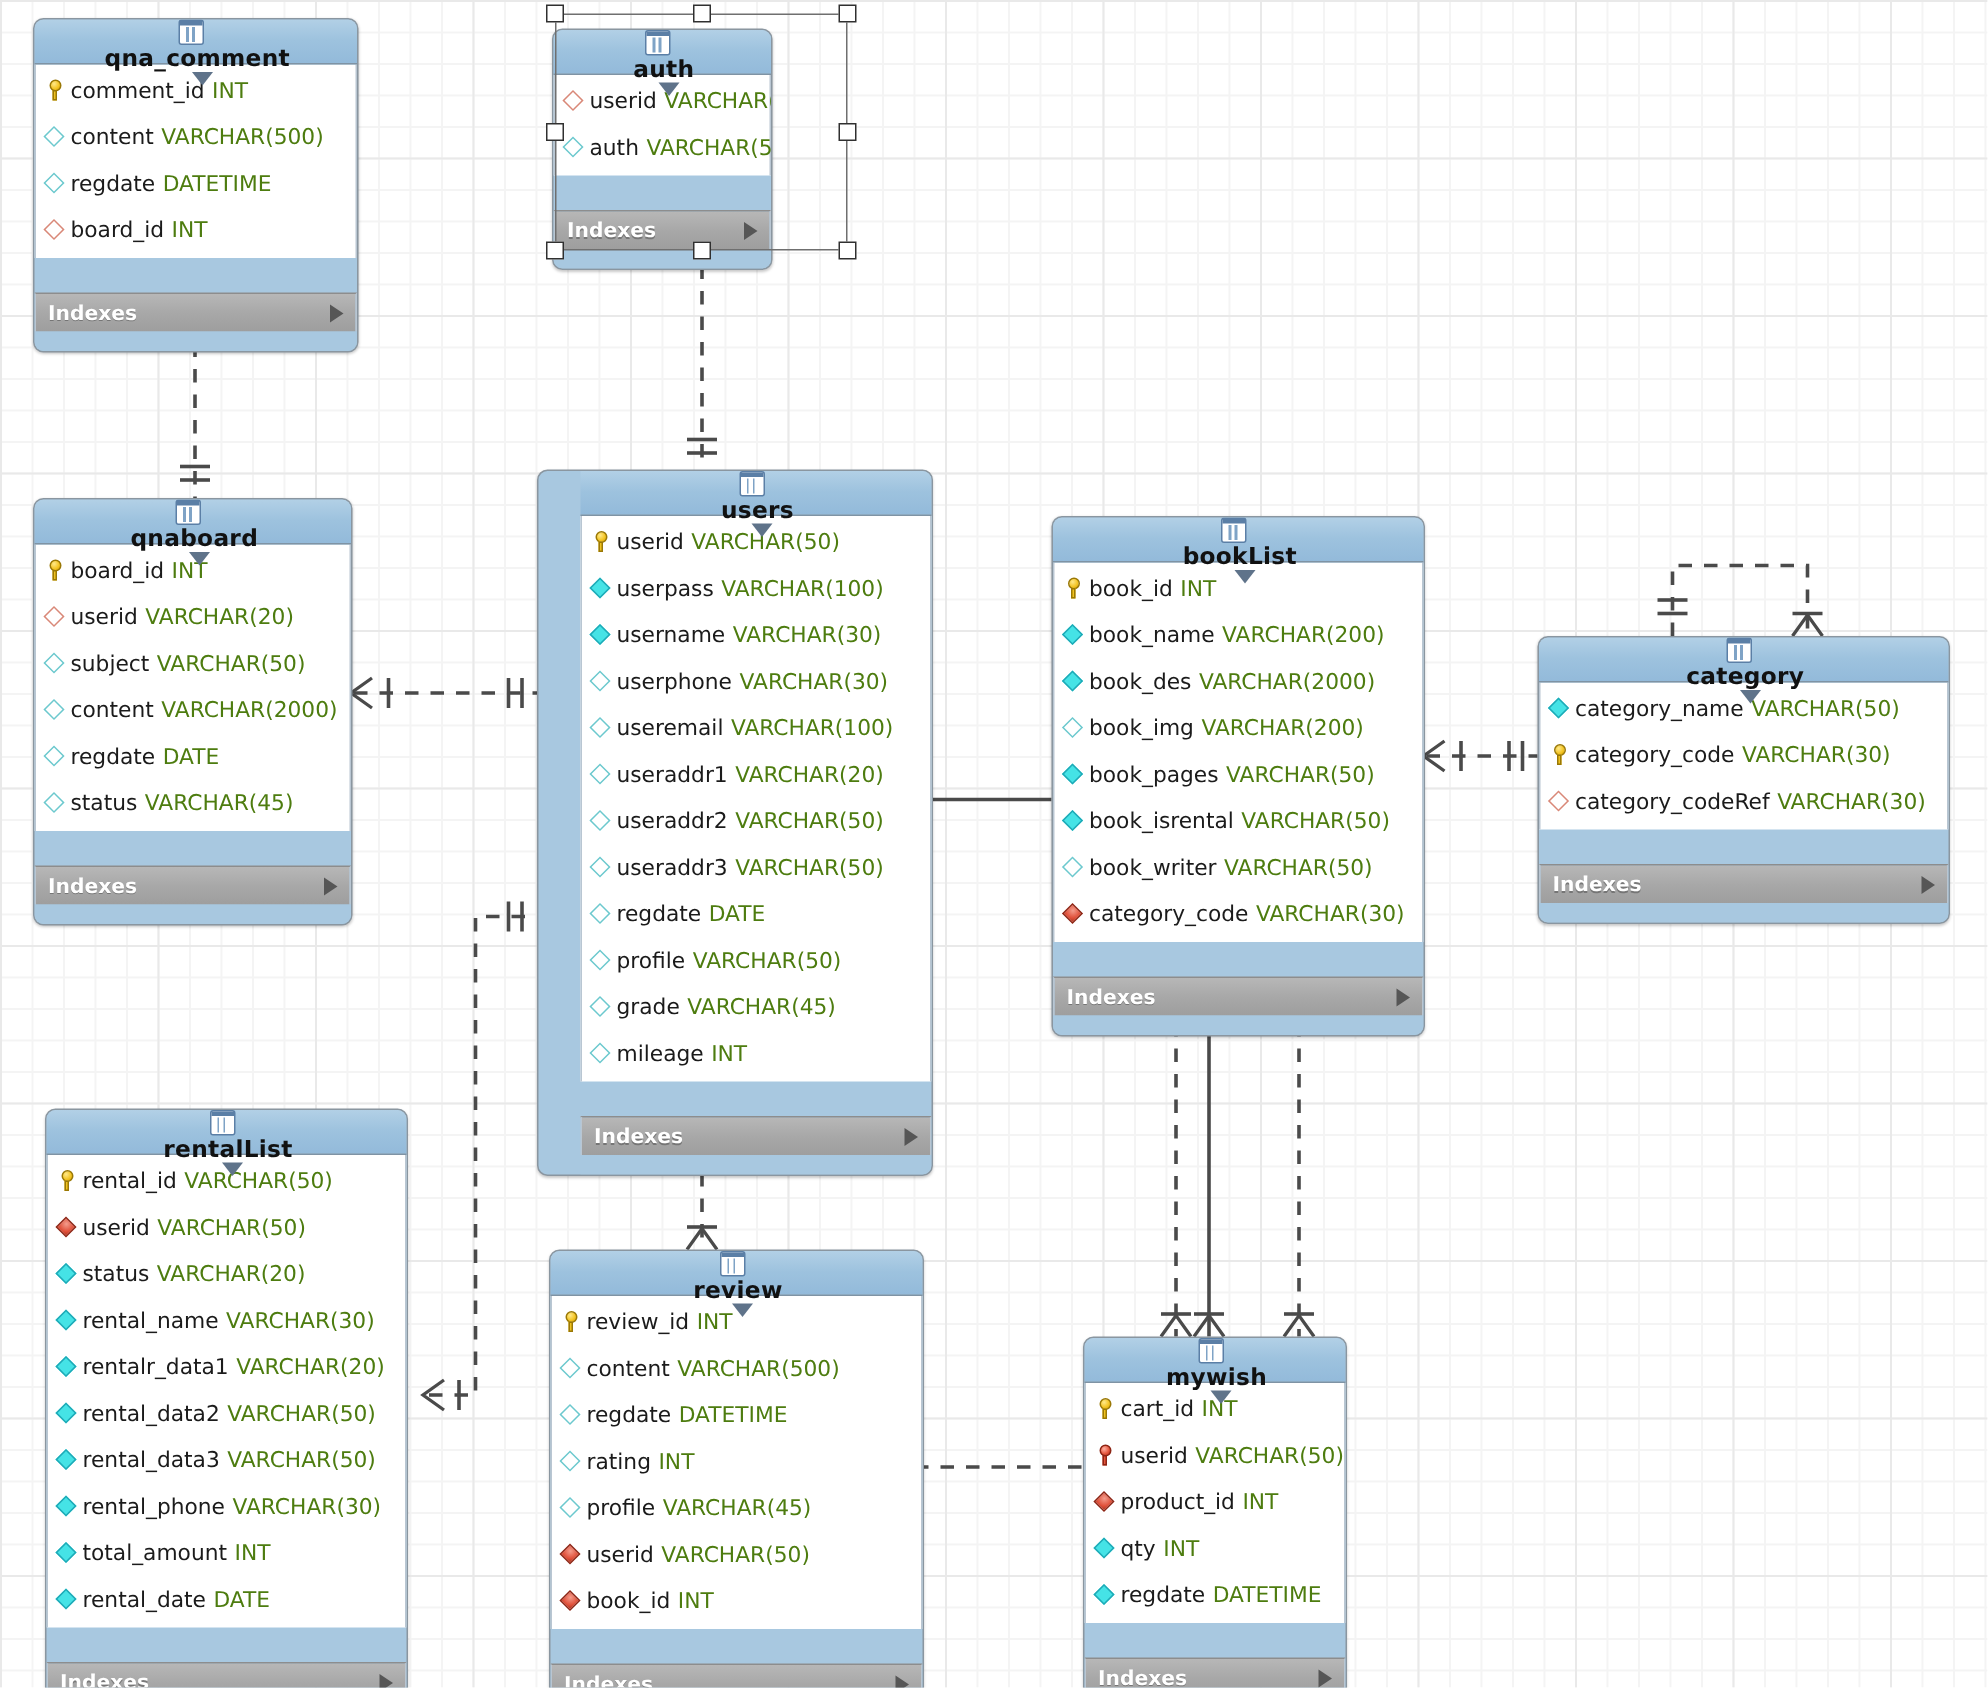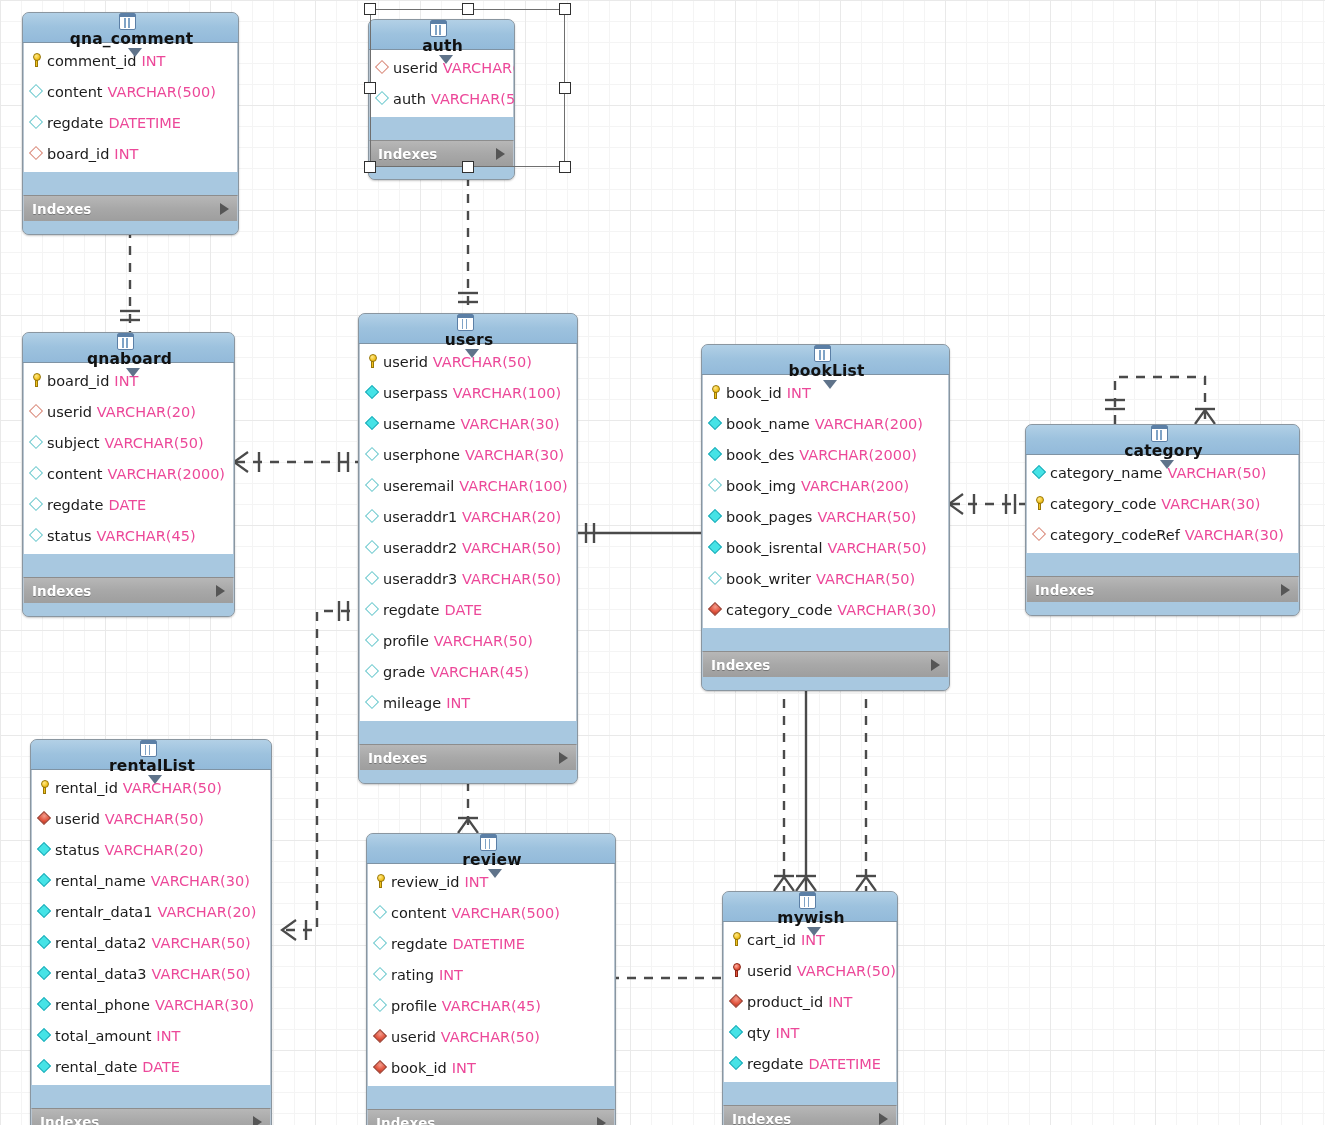--- a/index.html
+++ b/index.html
@@ -74,21 +74,21 @@
     border-right:1px solid #b9c6d2;
     padding:2px 0 3px 0;
   }
   .col{
     height:31px;display:flex;align-items:center;
     padding-left:5px;
     white-space:nowrap;
     box-sizing:border-box;
   }
   .col .cname{font-size:14.5px;color:#1b1b1b;}
-  .col .ctype{font-size:14.5px;color:#ec4899;margin-left:5px;}
+  .col .ctype{font-size:14.5px;color:#4d7c0f;margin-left:5px;}
 
   
   .gly{width:15px;height:17px;flex:0 0 15px;margin-right:3px;position:relative;}
   .gly.key:before{
     content:"";position:absolute;left:3.5px;top:1px;width:8px;height:8px;
     border-radius:50% 50% 50% 50%;
     background:radial-gradient(circle at 35% 32%,#ffe98a 0%,#f3c321 60%,#c79a0c 100%);
     border:1px solid #9a7806;box-sizing:border-box;
   }
   .gly.key:after{
@@ -343,21 +343,21 @@
             <span class="cname">status</span>
             <span class="ctype">VARCHAR(45)</span>
           </div>
         </div>
         <div class="idx">
           <span class="ilabel">Indexes</span>
           <span class="iarrow"></span>
         </div>
         <div class="foot"></div>
       </div>
-      <div class="tbl" style="left: 358px; top: 313px; width: 220px;">
+      <div class="tbl" style="left: 358px; top: 313px; width: 264px; padding-left: 28px;">
         <div class="hdr">
           <span class="tico"></span>
           <span class="tname">users</span>
           <span class="caret"></span>
         </div>
         <div class="cols">
           <div class="col">
             <span class="gly key"></span>
             <span class="cname">userid</span>
             <span class="ctype">VARCHAR(50)</span>

